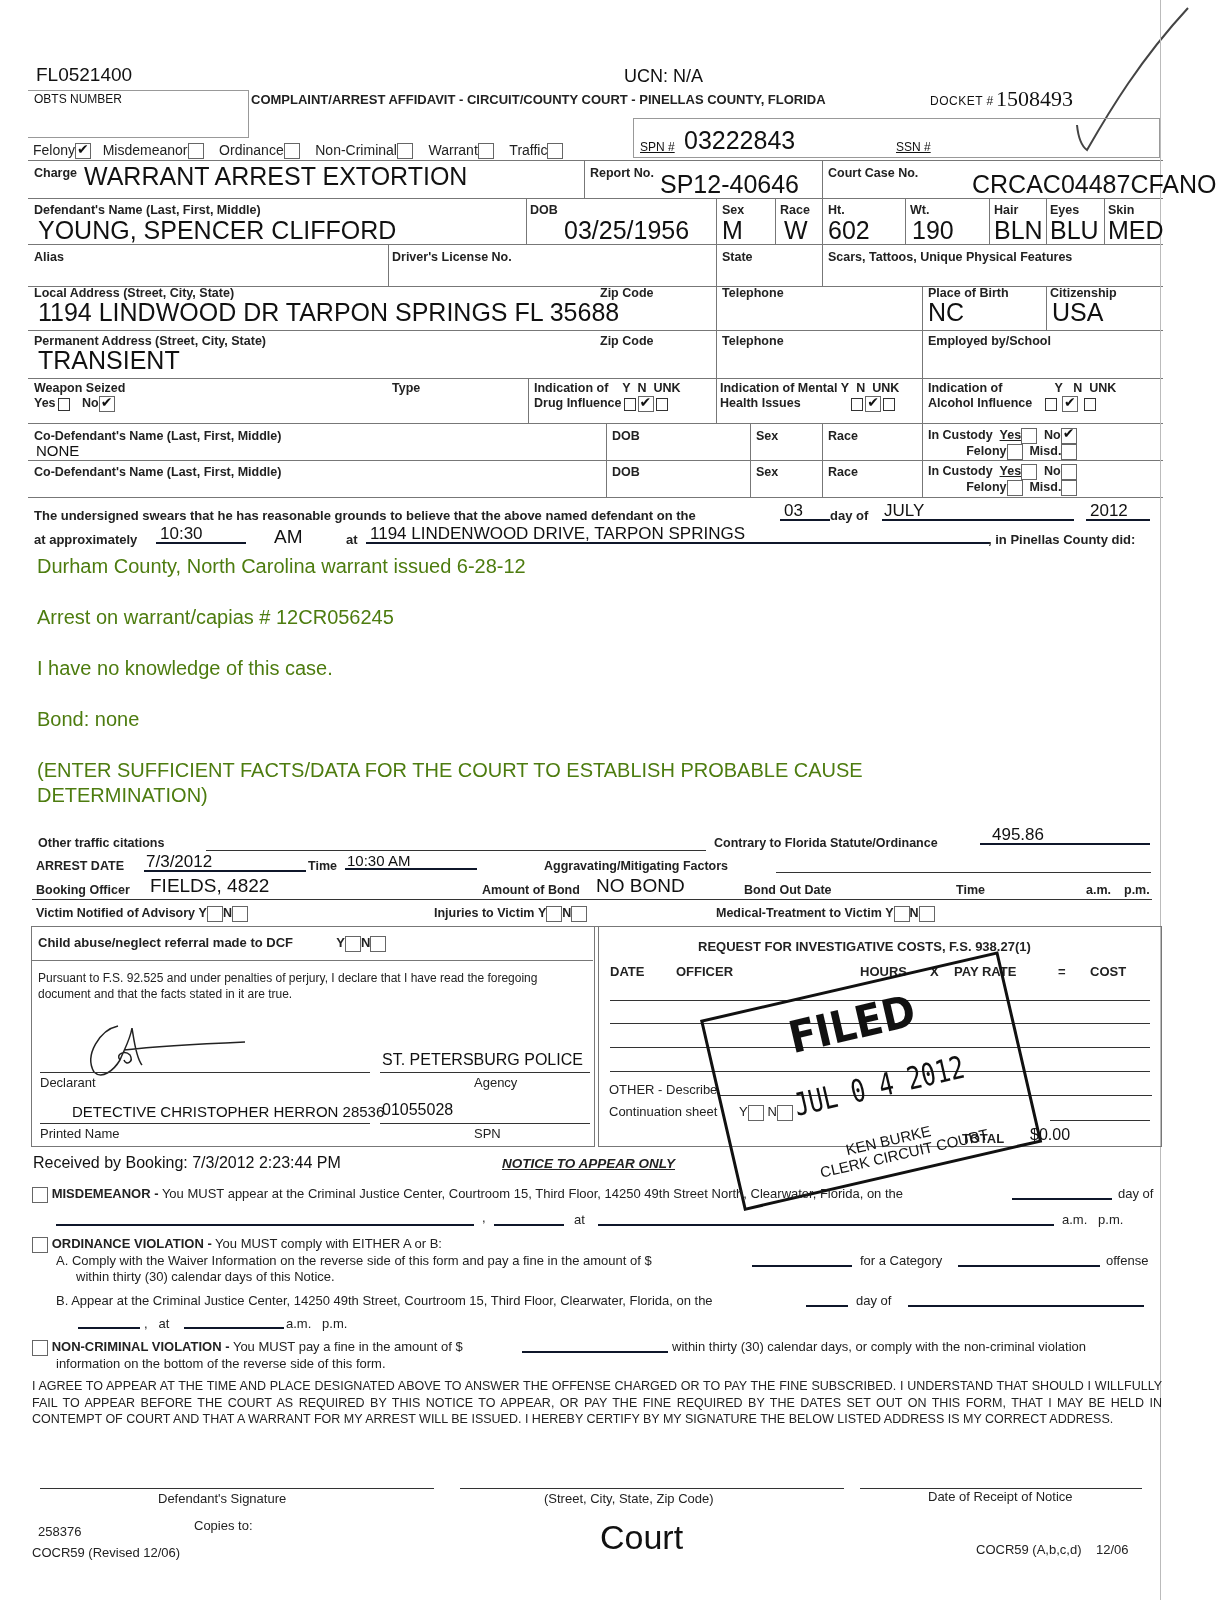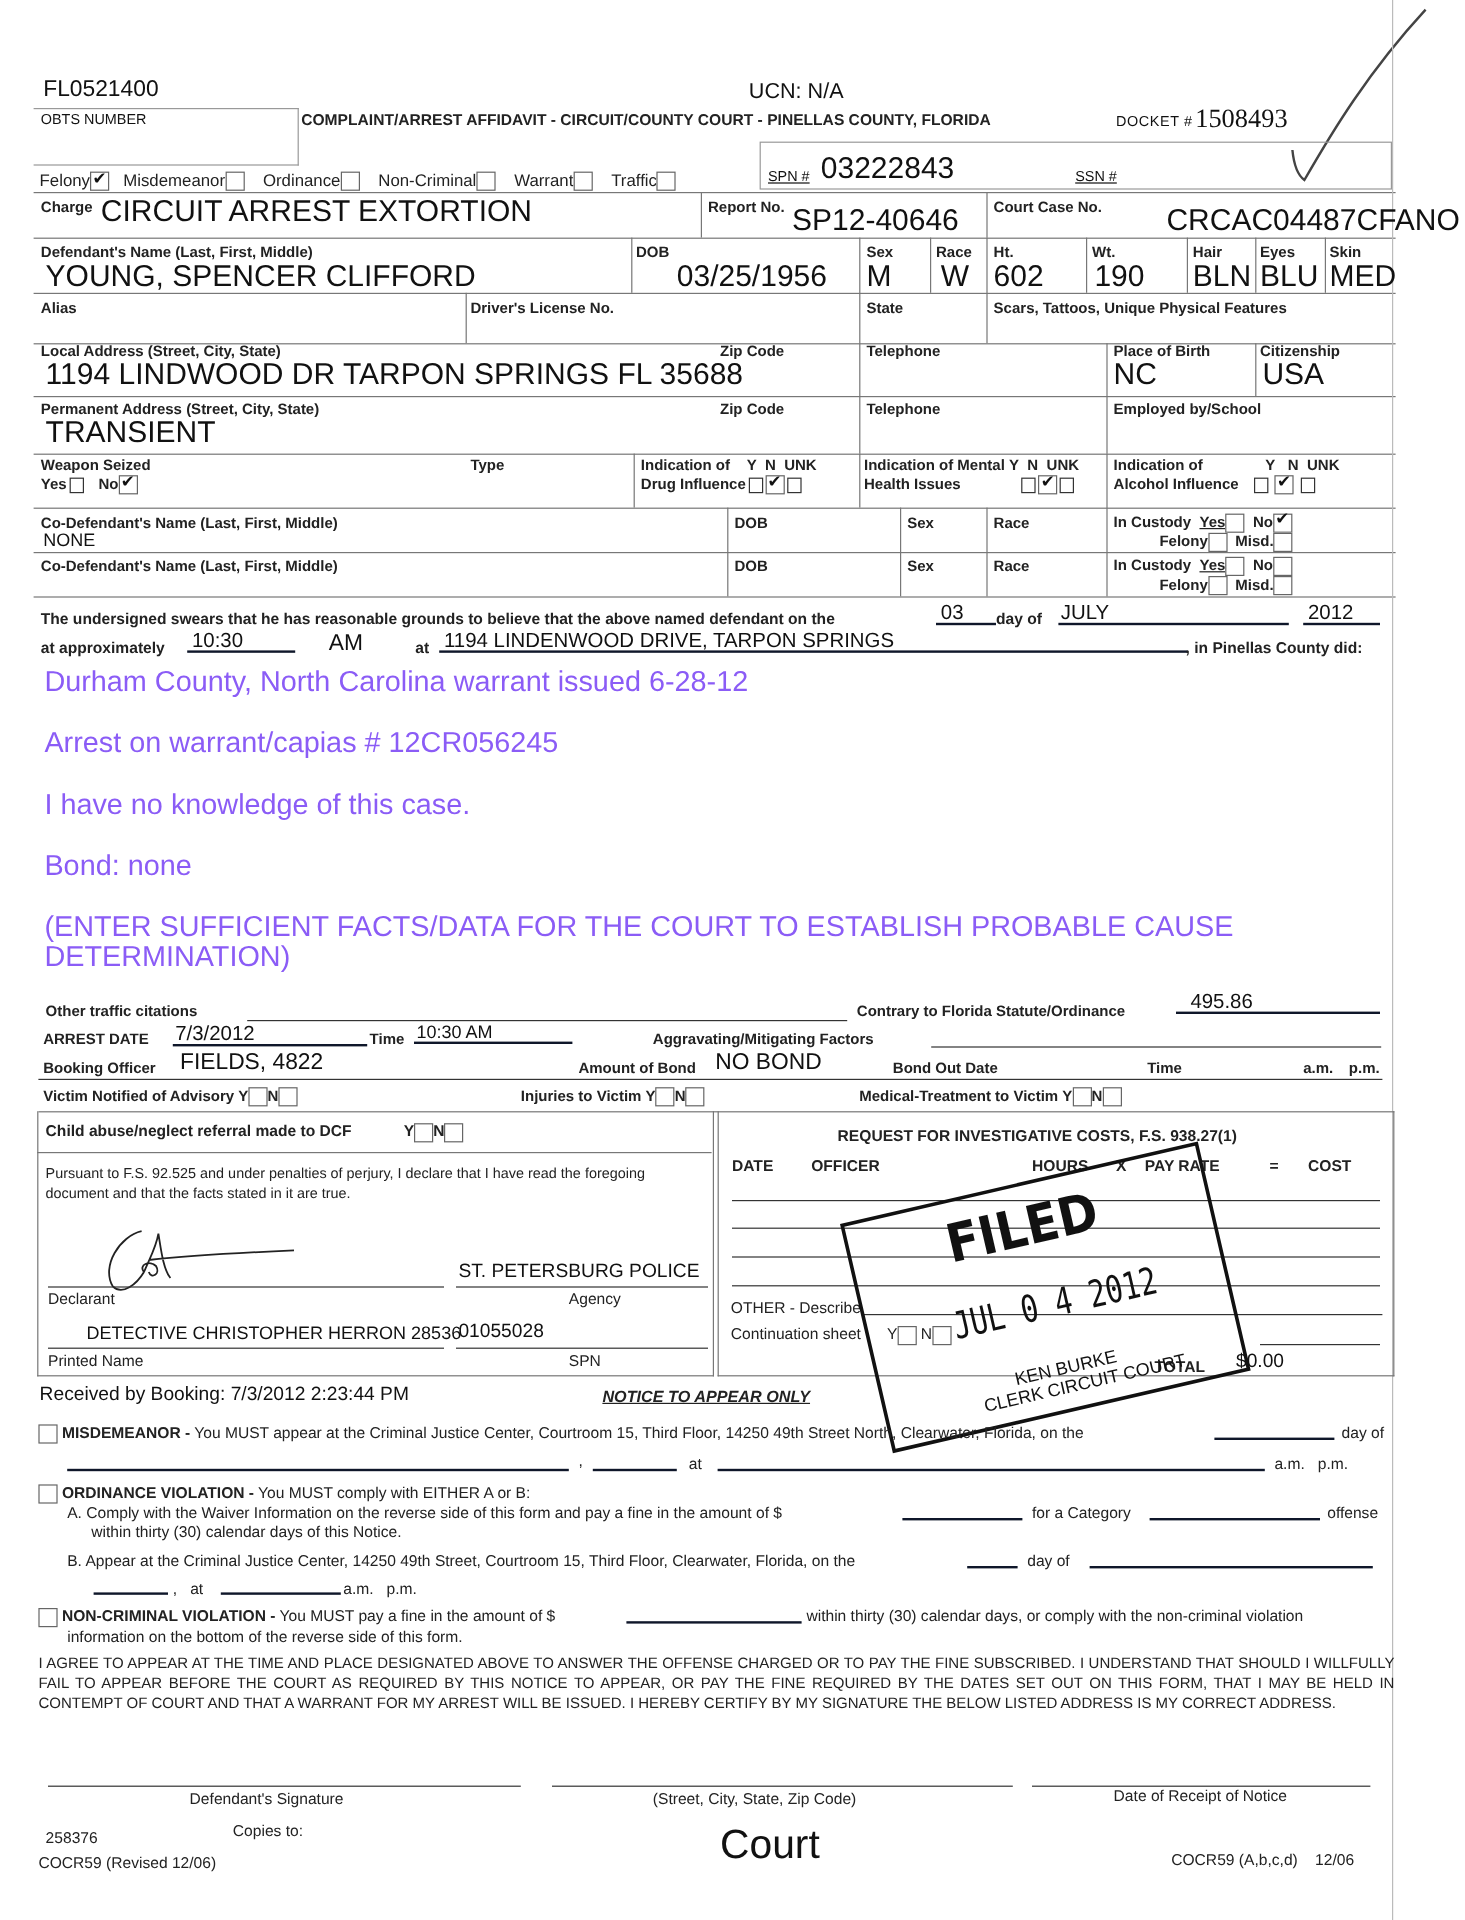--- a/index.html
+++ b/index.html
@@ -8,21 +8,21 @@
   .lbl { font-family: "Liberation Sans", sans-serif; font-weight: bold; font-size: 12.5px; color: #222; }
   .val { font-family: "Liberation Sans", sans-serif; font-size: 25px; color: #111; line-height: 1; }
   .valm { font-family: "Liberation Sans", sans-serif; font-size: 17px; color: #111; line-height: 1; }
   .txt { font-family: "Liberation Sans", sans-serif; font-size: 13px; color: #222; }
   .hl { position: absolute; height: 0; border-top: 1px solid #777; }
   .vl { position: absolute; width: 0; border-left: 1px solid #777; }
   .cb { display: inline-block; width: 14px; height: 14px; border: 1px solid #666; vertical-align: middle; background: #fff; position: relative; }
   .cb.chk::after { content: "\2714"; position: absolute; left: 1px; top: -3px; font-size: 14px; color: #111; font-family: "DejaVu Sans", sans-serif; }
   .cbsm { display: inline-block; width: 10px; height: 11px; border: 1px solid #333; vertical-align: middle; margin: 0 2px; }
   .uline { border-bottom: 2px solid #0f172a; display: inline-block; }
-  .narr { font-size: 24px; color: #8b5cf6; position: absolute; left: 37px; }
+  .narr { font-size: 20px; color: #4d7c0f; position: absolute; left: 37px; }
   .bold { font-weight: bold; }
   .stamp { position: absolute; left: 700px; top: 1020px; width: 300px; height: 190px; border: 3px solid #111; transform: rotate(-13deg); transform-origin: 0 0; }
 </style>
 </head>
 <body>
 
 <div class="abs" style="left:36px;top:64px;font-size:19px;">FL0521400</div>
 <div class="abs" style="left:624px;top:66px;font-size:18px;">UCN: N/A</div>
 
 <div class="abs" style="left:28px;top:90px;width:220px;height:46px;border:1px solid #999;border-left:none;"></div>
@@ -55,21 +55,21 @@
 <div class="hl" style="left:28px;top:286px;width:1135px;"></div>
 <div class="hl" style="left:28px;top:330px;width:1135px;"></div>
 <div class="hl" style="left:28px;top:378px;width:1135px;"></div>
 <div class="hl" style="left:28px;top:423px;width:1135px;"></div>
 <div class="hl" style="left:28px;top:460px;width:1135px;"></div>
 <div class="hl" style="left:28px;top:497px;width:1135px;"></div>
 
 <div class="vl" style="left:1160px;top:0;height:1600px;border-color:#bbb;"></div>
 
 <div class="abs lbl" style="left:34px;top:166px;">Charge</div>
-<div class="abs val" style="left:84px;top:164px;">CIRCUIT ARREST EXTORTION</div>
+<div class="abs val" style="left:84px;top:164px;">WARRANT ARREST EXTORTION</div>
 <div class="vl" style="left:584px;top:160px;height:38px;"></div>
 <div class="abs lbl" style="left:590px;top:166px;">Report No.</div>
 <div class="abs val" style="left:660px;top:172px;">SP12-40646</div>
 <div class="vl" style="left:822px;top:160px;height:38px;"></div>
 <div class="abs lbl" style="left:828px;top:166px;">Court Case No.</div>
 <div class="abs val" style="left:972px;top:172px;text-align:right;">CRCAC04487CFANO</div>
 
 <div class="abs lbl" style="left:34px;top:203px;">Defendant's Name (Last, First, Middle)</div>
 <div class="abs val" style="left:38px;top:218px;">YOUNG, SPENCER CLIFFORD</div>
 <div class="vl" style="left:526px;top:198px;height:46px;"></div>

